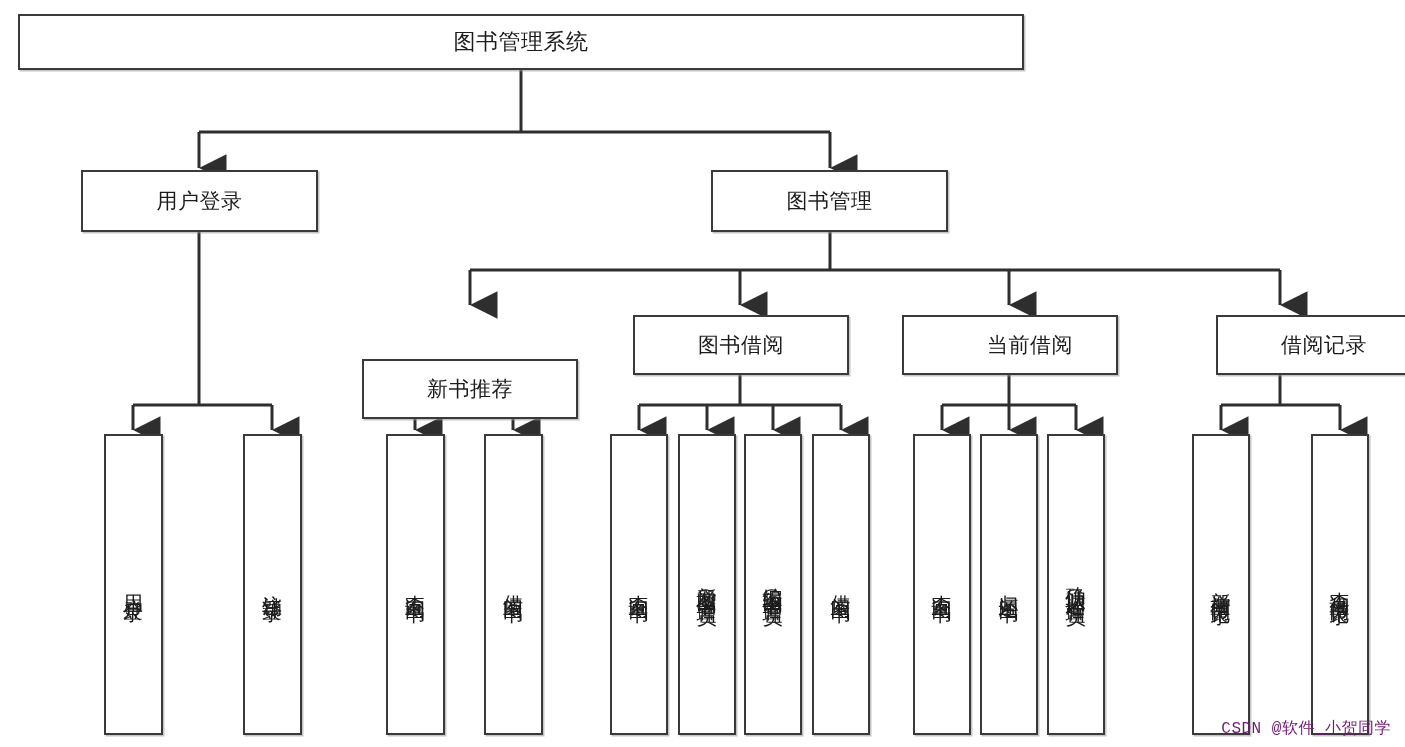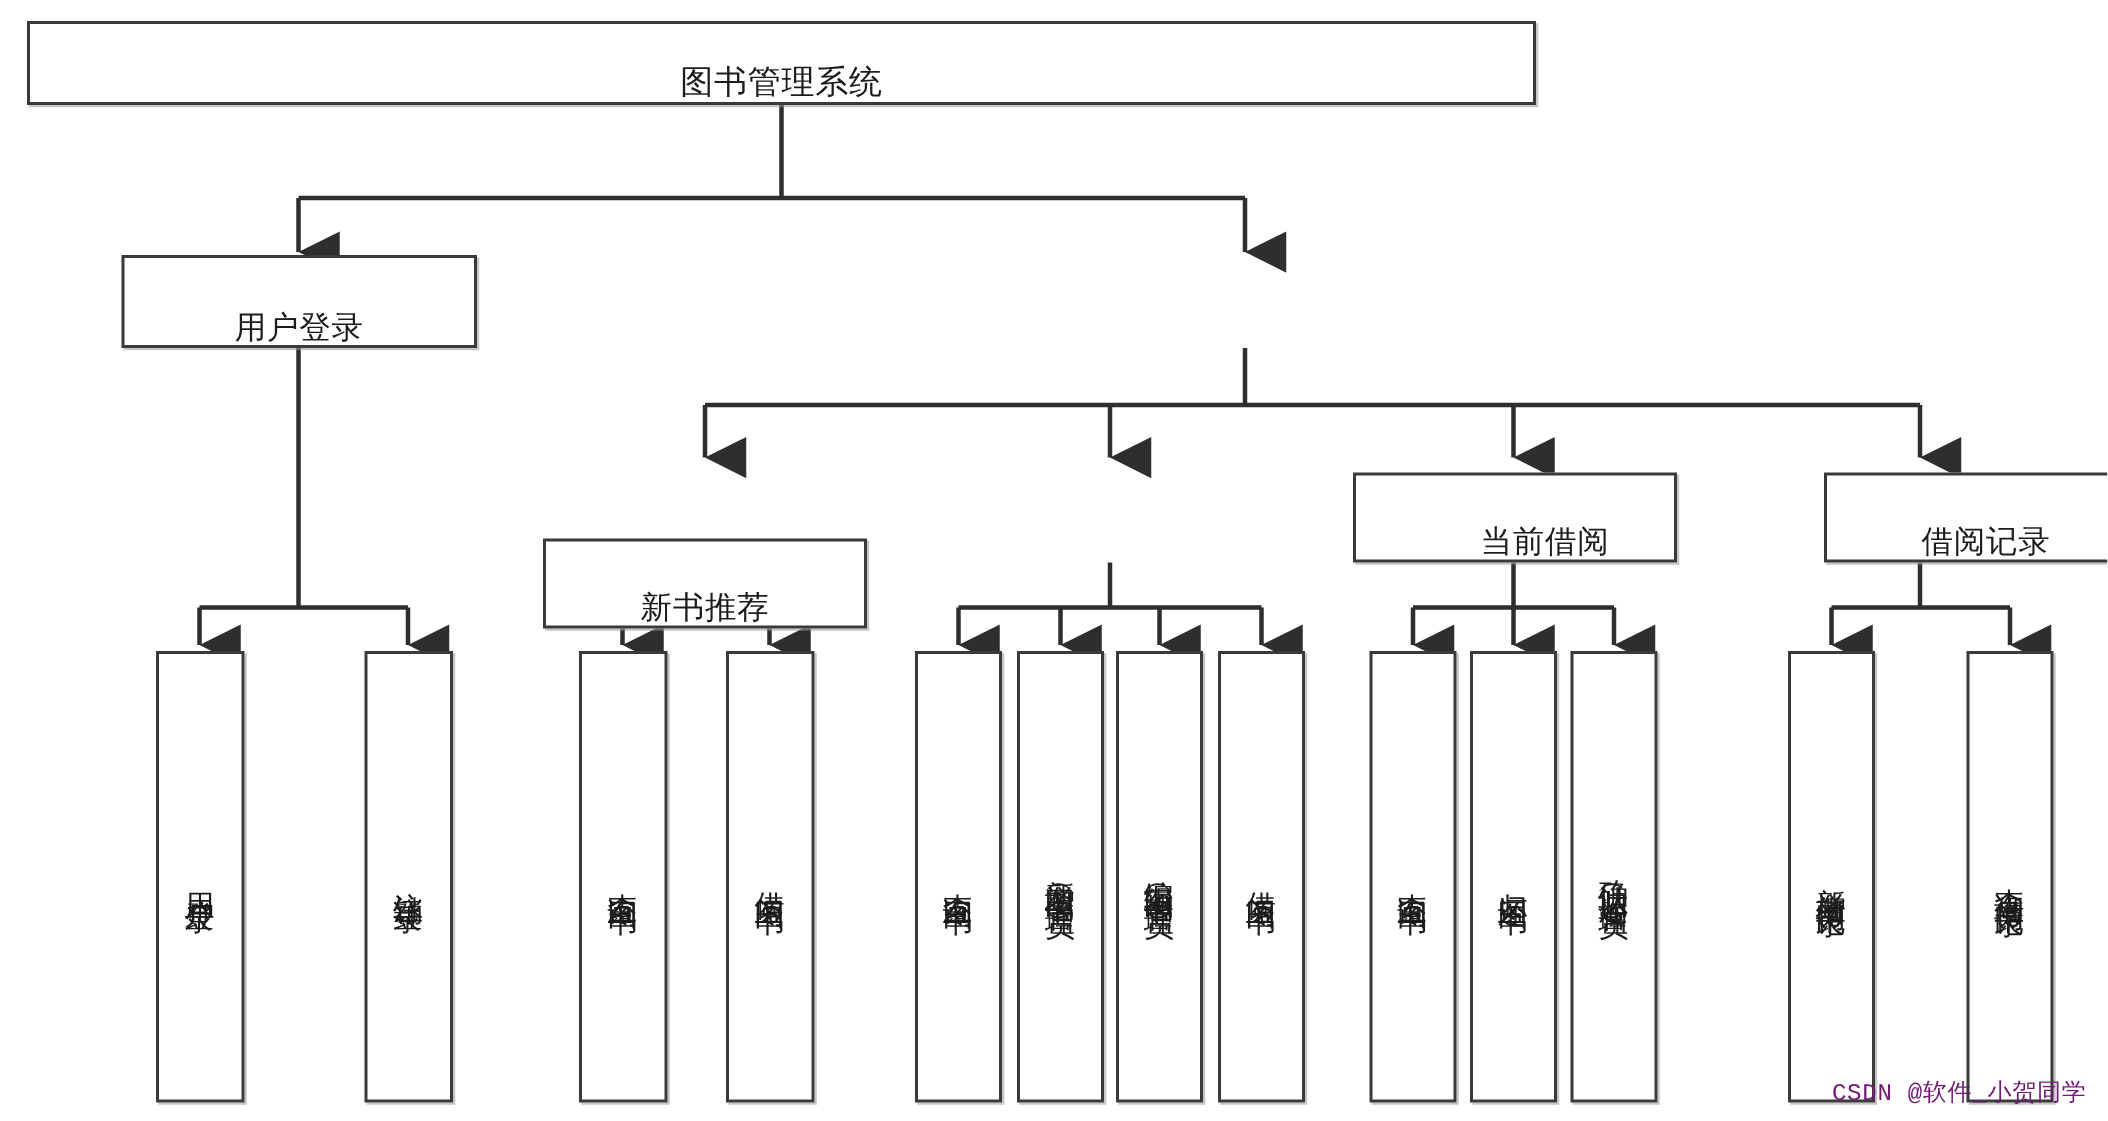--- a/index.html
+++ b/index.html
@@ -26,21 +26,21 @@
     height: 747px;
   }
   
   .node {
     position: absolute;
     box-sizing: border-box;
     background: #ffffff;
     border: 2px solid #3a3a3a;
     box-shadow: 1.5px 1.5px 0 0 rgba(150,150,150,0.55);
     display: flex;
-    align-items: flex-end;
+    align-items: center;
     justify-content: center;
     overflow: hidden;
   }
   .node-label {
     color: #1c1c1c;
     font-family: "DejaVu Sans", "Liberation Sans", sans-serif;
     letter-spacing: 0.5px;
     white-space: nowrap;
     line-height: 1.15;
   }
@@ -138,25 +138,31 @@
   </svg>
 
   <div class="node horiz root" style="left:18px; top:14px; width:1006px; height:56px;">
     <span class="node-label">图书管理系统</span>
   </div>
 
   <div class="node horiz" style="left:81px; top:170px; width:237px; height:62px;">
     <span class="node-label">用户登录</span>
   </div>
 
+  <div class="node horiz" style="left:711px; top:170px; width:237px; height:62px;">
+    <span class="node-label">图书管理</span>
+  </div>
 
   <div class="node horiz" style="left:362px; top:315px; width:216px; height:60px;margin-top:44px;">
     <span class="node-label">新书推荐</span>
   </div>
 
+  <div class="node horiz" style="left:633px; top:315px; width:216px; height:60px;">
+    <span class="node-label">图书借阅</span>
+  </div>
 
   <div class="node horiz" style="left:902px; top:315px; width:216px; height:60px;padding-left:40px;">
     <span class="node-label">当前借阅</span>
   </div>
 
   <div class="node horiz" style="left:1172px; top:315px; width:216px; height:60px;margin-left:44px;">
     <span class="node-label">借阅记录</span>
   </div>
 
   <div class="node vert" style="left:104px; top:434px; width:59px; height:301px;">

